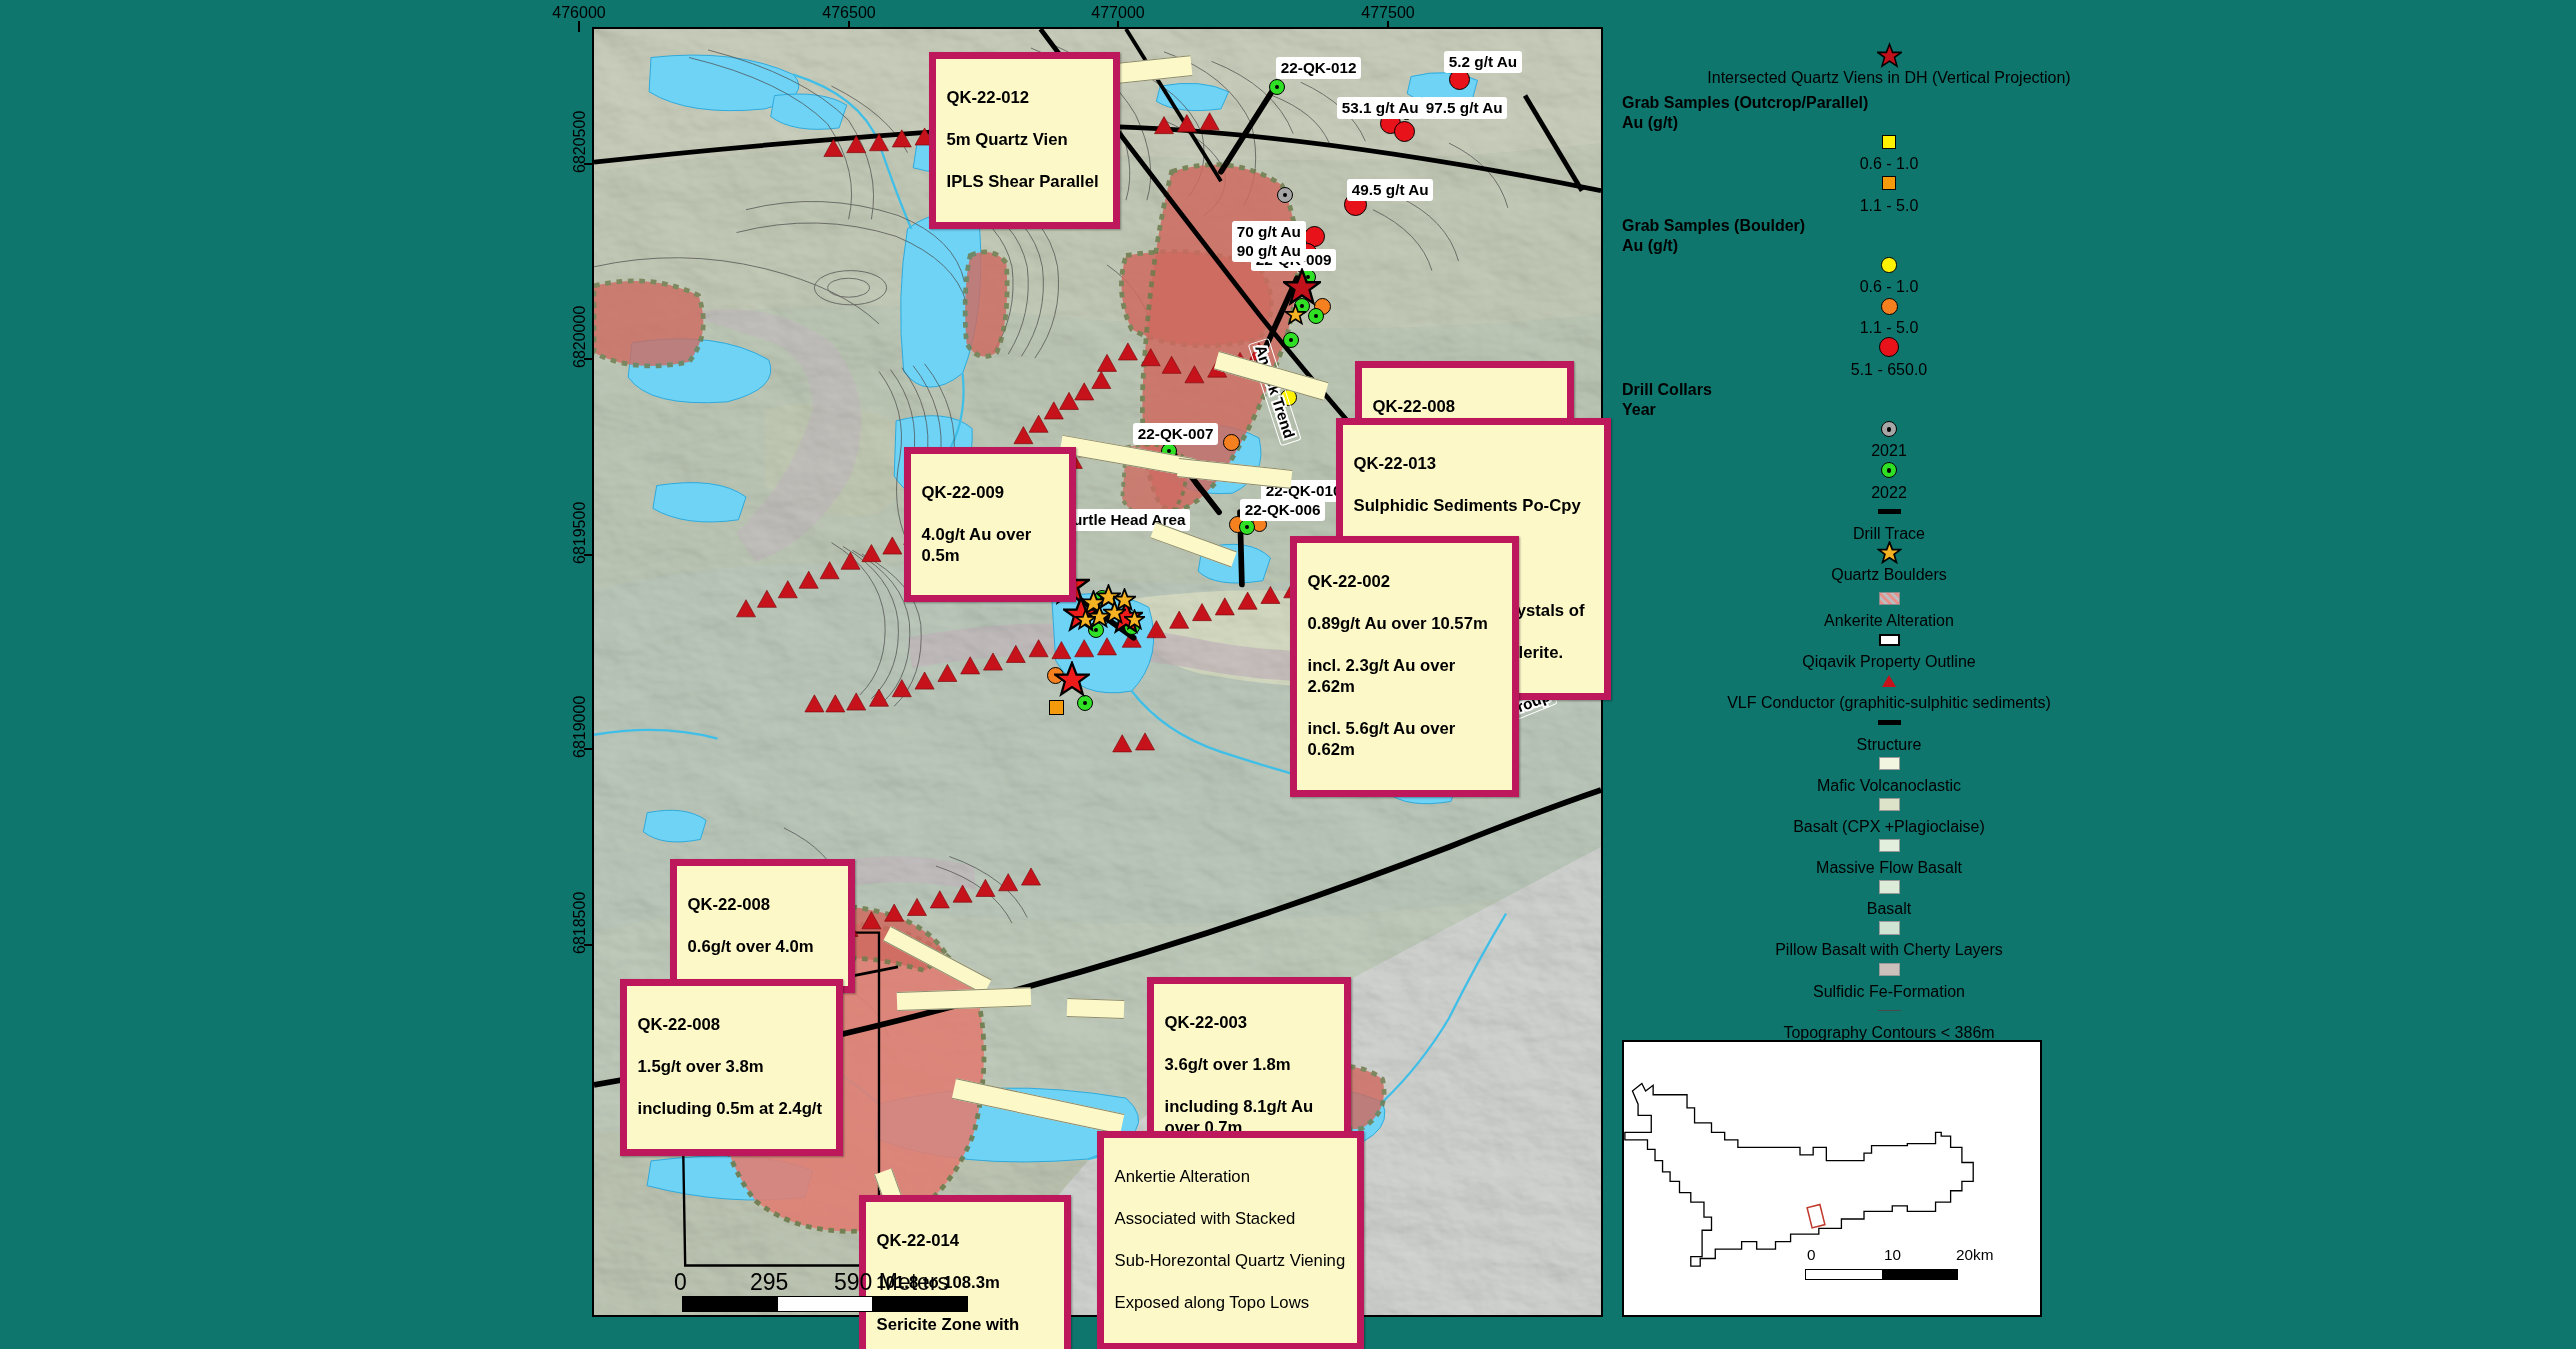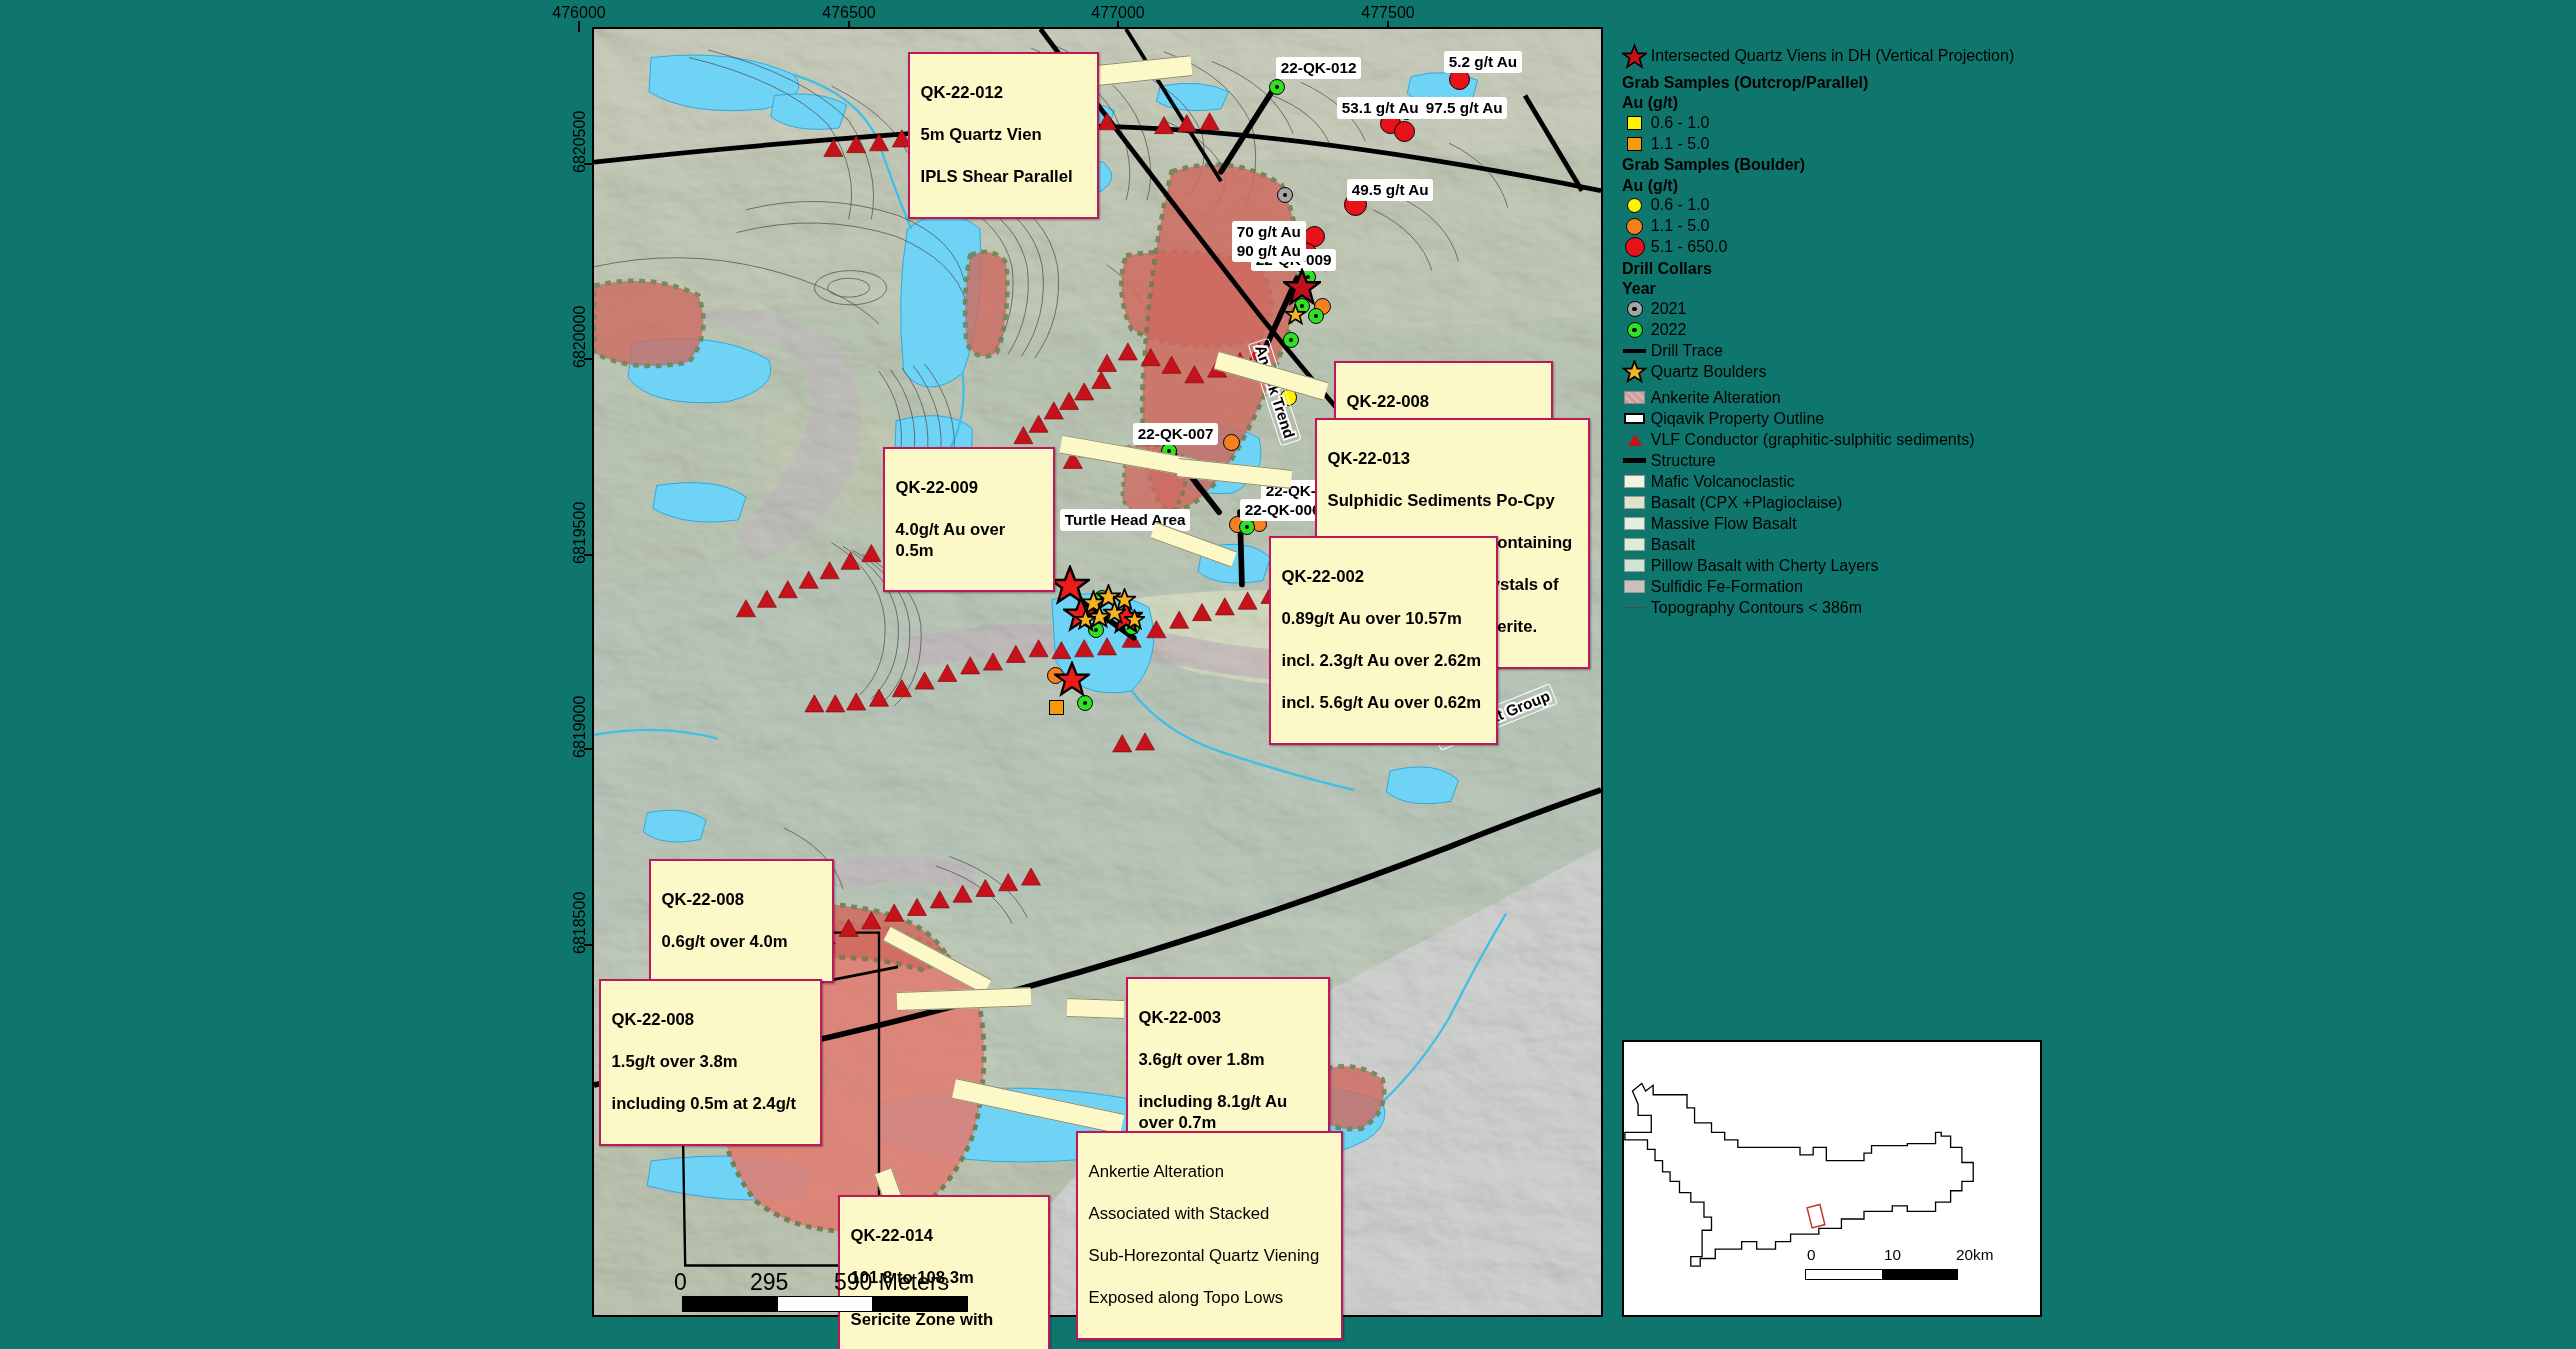--- a/index.html
+++ b/index.html
@@ -55,28 +55,29 @@
   .axis-y-tick {
     position: absolute;
     width: 10.5px; height: 1.9px;
     background: #000;
   }
 
   
   .callout {
     position: absolute;
     background: #fcf8c8;
-    border: 2px solid #be185d;
+    border: 7px solid #be185d;
     padding: 6.7px 10.5px 8.6px 10.5px;
     font-size: 16.7px;
     line-height: 1.26;
     color: #000;
     box-shadow: 1px 1px 1.9px rgba(0,0,0,0.35);
     z-index: 40;
     white-space: pre-line;
+    margin-left: 21px;
   }
   .callout.bold { font-weight: bold; }
   .callout-line { display: block; }
 
   .leader {
     position: absolute;
     background: #fcf8c8;
     z-index: 38;
     transform-origin: 0 50%;
     border-top: 1px solid #8a8a70;
@@ -144,20 +145,21 @@
     position: absolute;
     left: 1622px; top: 46px;
     width: 534px;
   }
   .leg-row {
     display: flex;
     align-items: center;
     gap: 3.8px;
     min-height: 21px;
     margin-bottom: 0px;
+    flex-direction: column;
   }
   .leg-head {
     font-size: 16px;
     font-weight: bold;
     color: #000;
     line-height: 1.15;
     margin-top: 1.9px;
   }
   .leg-text {
     font-size: 16px;

